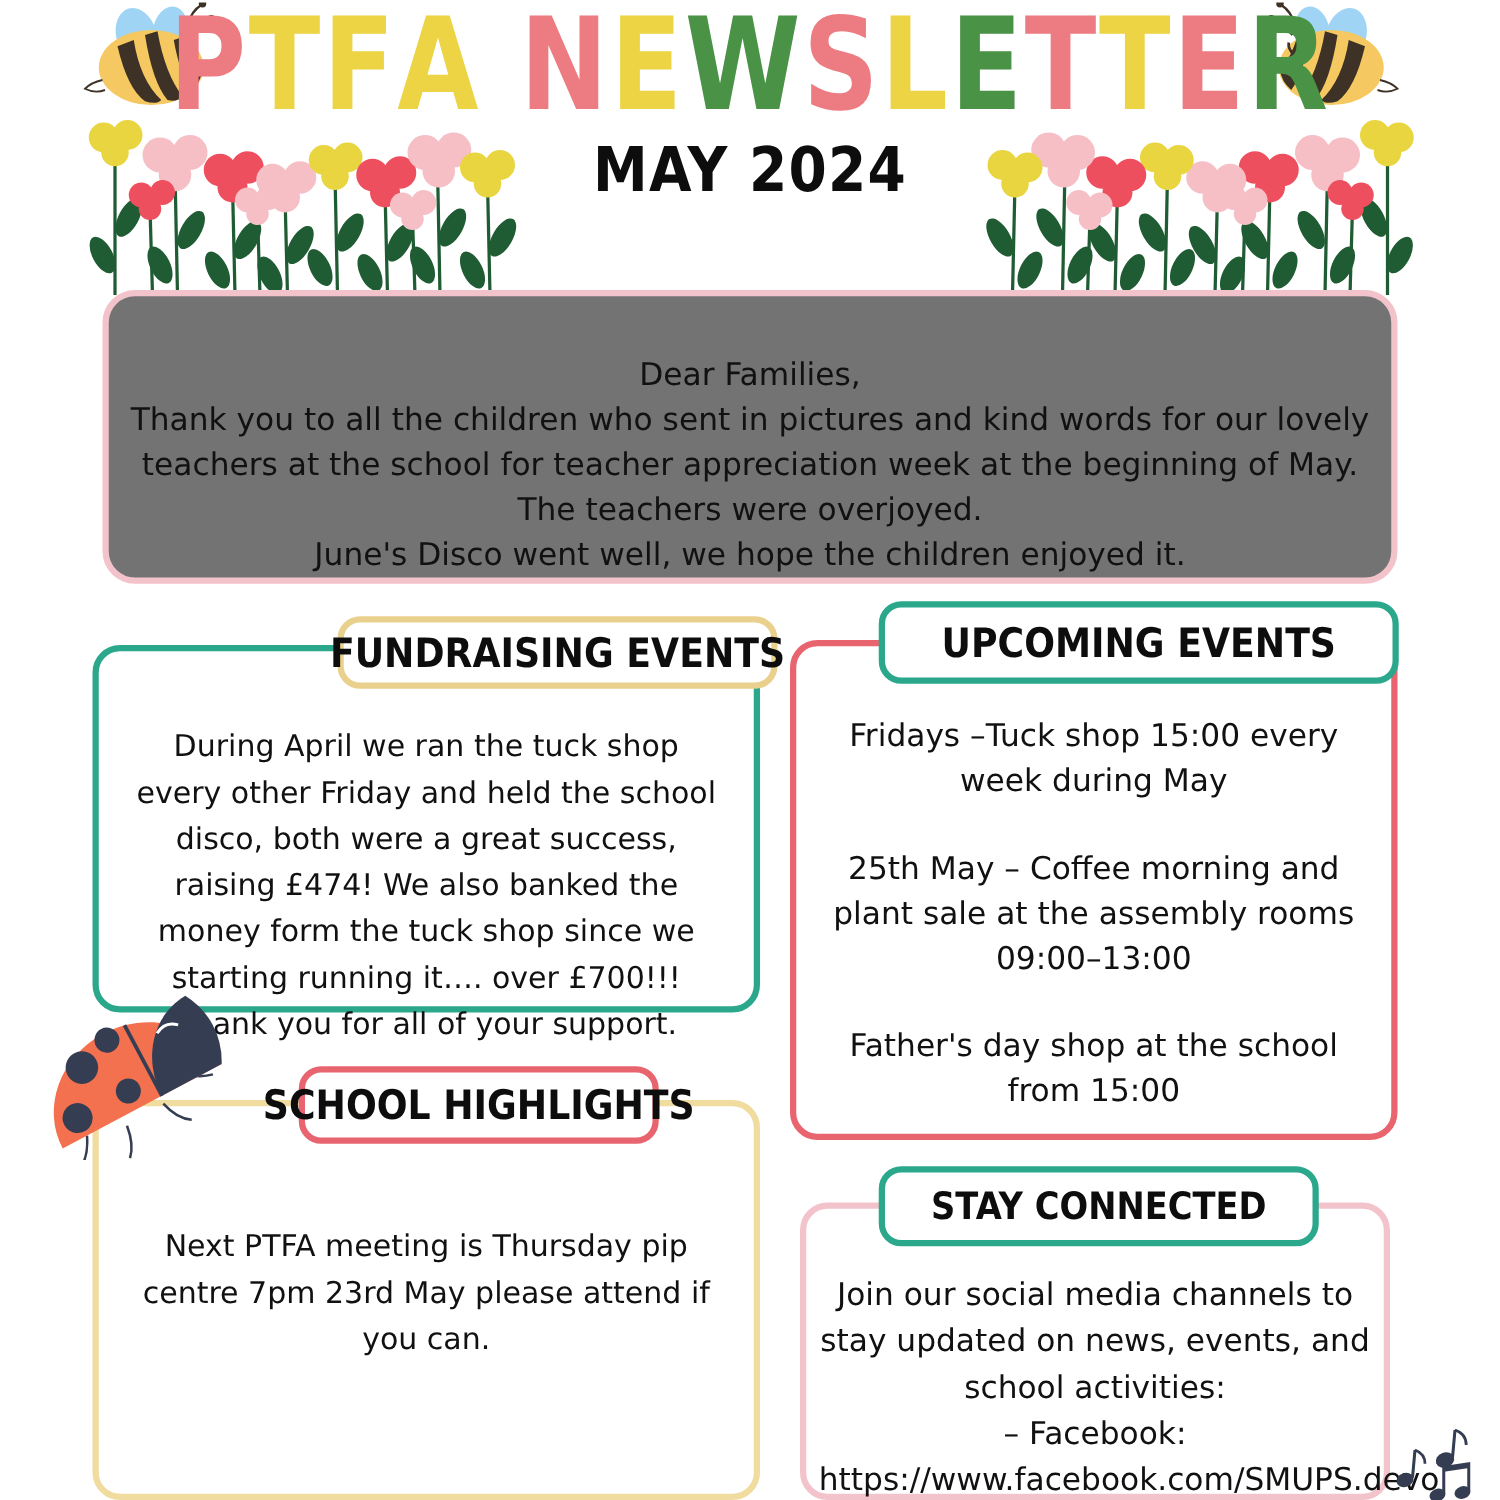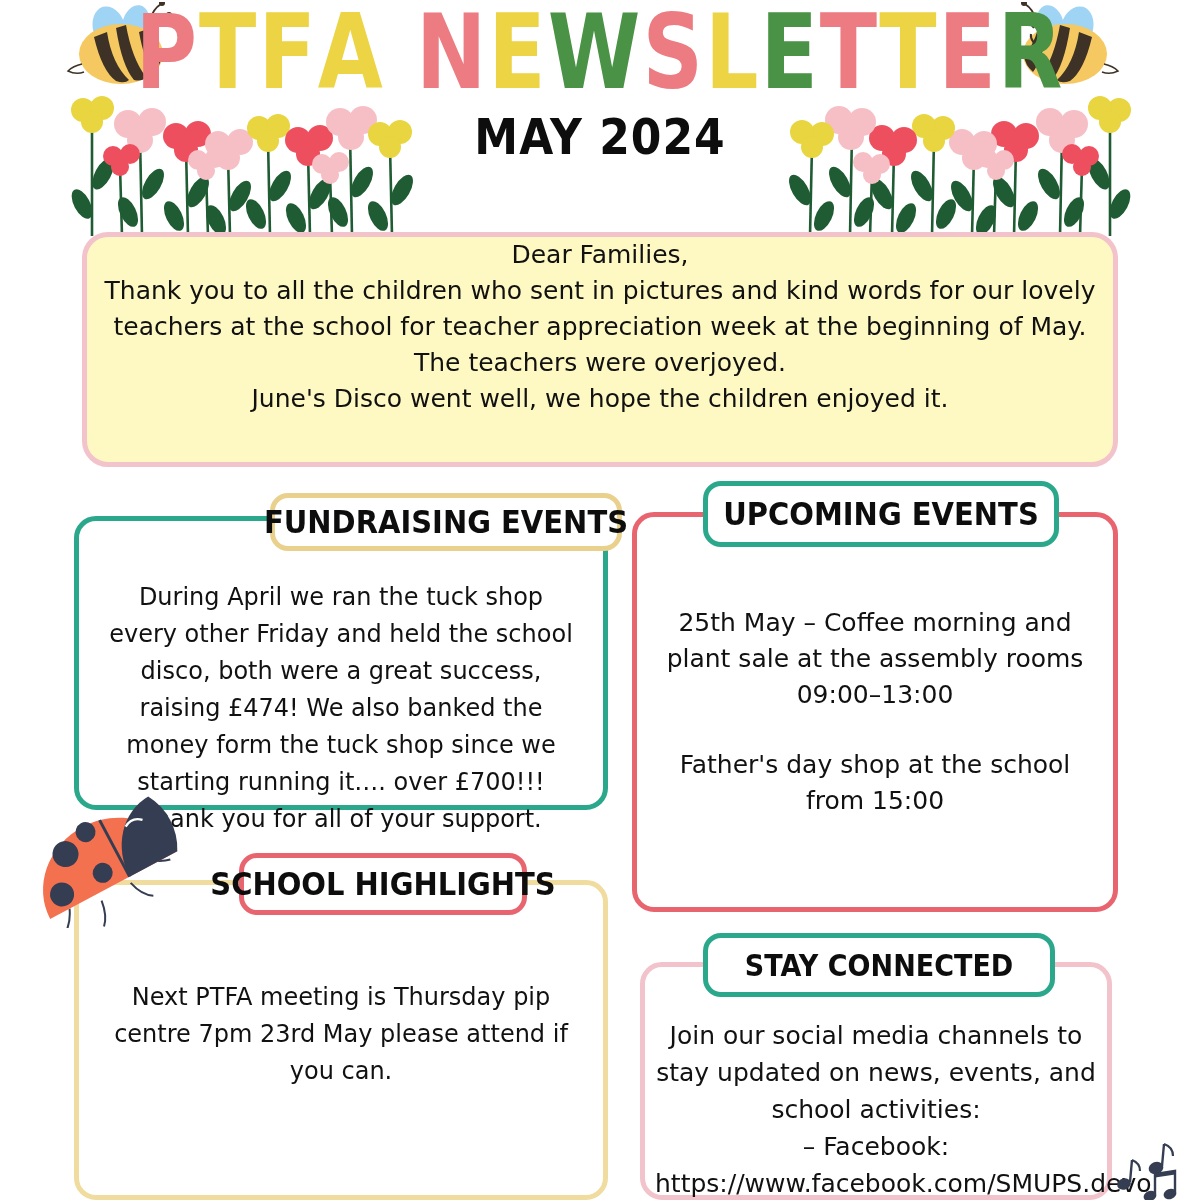--- a/index.html
+++ b/index.html
@@ -67,23 +67,23 @@
 
   
   .intro-box {
     position: absolute;
     left: 82px;
     top: 232px;
     width: 1036px;
     height: 235px;
     border: 5px solid #f3c3cb;
     border-radius: 26px;
-    background: #fef9c3;
+    background: #737373;
     display: flex;
-    align-items: flex-start;
+    align-items: flex-end;
     justify-content: center;
   }
   .intro-text {
     width: 100%;
     text-align: center;
     font-family: "DejaVu Sans", sans-serif;
     font-size: 25px;
     line-height: 36px;
     color: #111111;
     padding: 0 10px;
@@ -154,21 +154,21 @@
   }
 
   
   #card-upcoming {
     left: 632px; top: 512px;
     width: 486px; height: 400px;
     border: 5px solid #e8646f;
   }
   #pill-upcoming {
     left: 66px; top: -36px;
-    width: 356px; height: 66px;
+    width: 416px; height: 66px;
     border: 5px solid #2ba88b;
     font-size: 29px;
   }
   #card-upcoming .card-body {
     top: 54px; font-size: 25px; line-height: 36px;
   }
 
   
   #card-connected {
     left: 640px; top: 962px;
@@ -449,20 +449,21 @@
       <span class="gap"></span>
       <p>Next PTFA meeting is Thursday pip centre 7pm 23rd May please attend if you can.</p>
     </div>
   </div>
 
   <div class="card" id="card-upcoming" style="border-color: rgb(232, 100, 111);">
     <div class="pill" id="pill-upcoming" style="border-color: rgb(43, 168, 139);">
       <span>UPCOMING EVENTS</span>
     </div>
     <div class="card-body">
+      <p>Fridays  –Tuck shop 15:00 every week during May</p>
       <span class="gap"></span>
       <p>25th May – Coffee morning and plant sale at the assembly rooms 09:00–13:00</p>
       <span class="gap"></span>
       <p>Father's day shop at the school from 15:00</p>
     </div>
   </div>
 
   <div class="card" id="card-connected" style="border-color: rgb(243, 195, 203);">
     <div class="pill" id="pill-connected" style="border-color: rgb(43, 168, 139);">
       <span>STAY CONNECTED</span>

